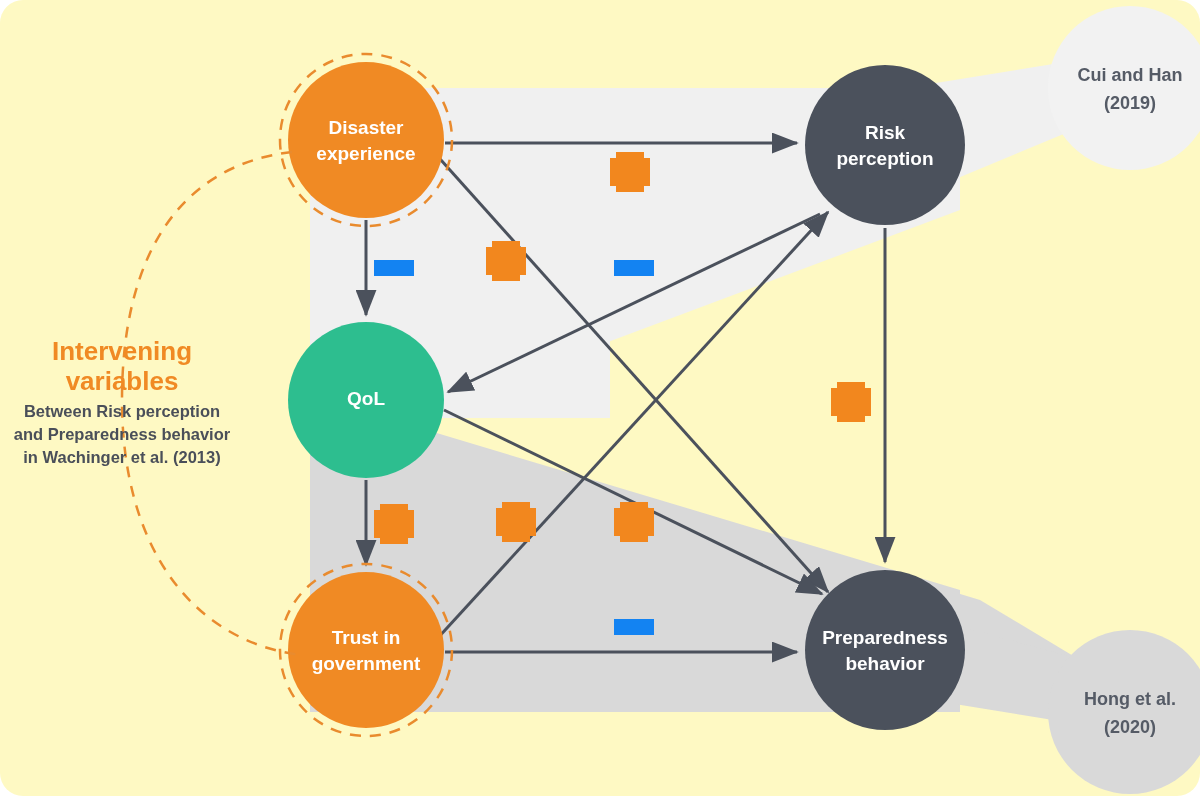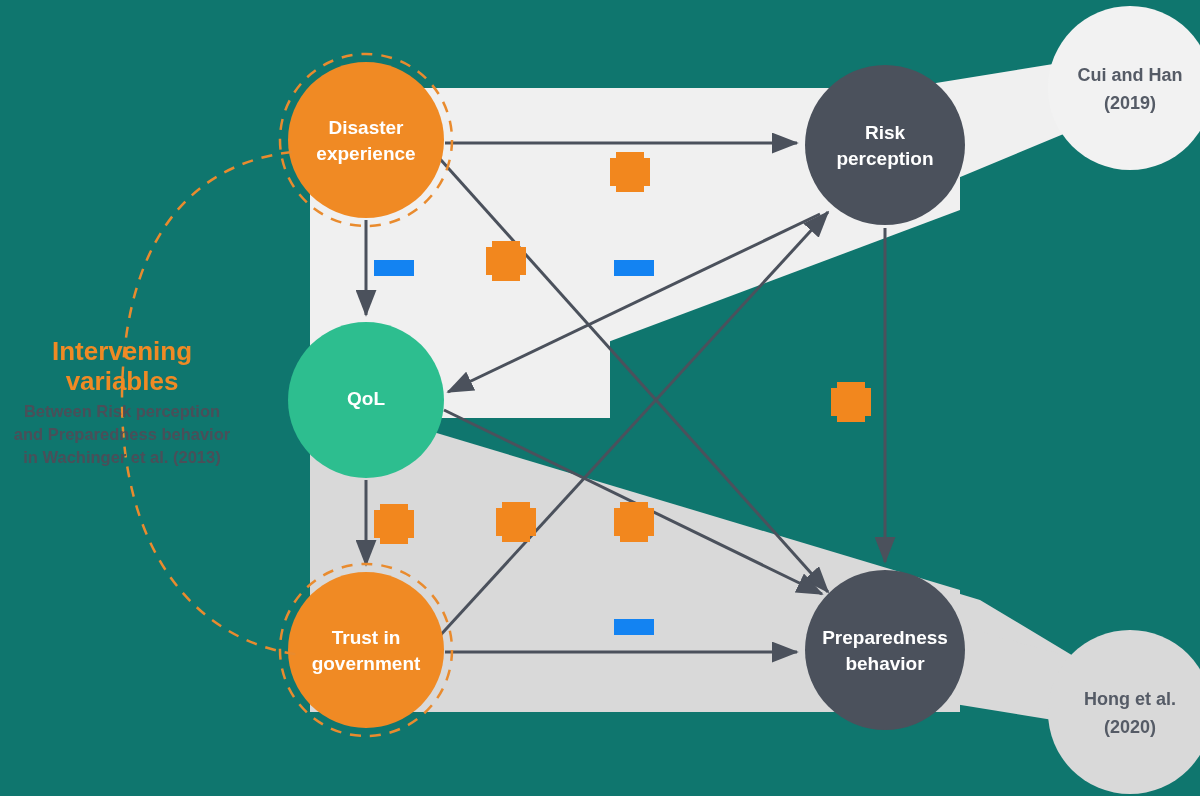--- a/index.html
+++ b/index.html
@@ -10,21 +10,22 @@
   body {
     width: 1200px;
     height: 796px;
     overflow: hidden;
     font-family: "Liberation Sans", sans-serif;
   }
   #diagram-root {
     position: relative;
     width: 1200px;
     height: 796px;
-    background: #0f766e;
+    background: #fef9c3;
+    border-radius: 23px;
   }
   svg#diagram-svg {
     display: block;
     width: 1200px;
     height: 796px;
   }
   .node-label {
     font-family: "Liberation Sans", sans-serif;
     font-size: 19px;
     font-weight: 700;

